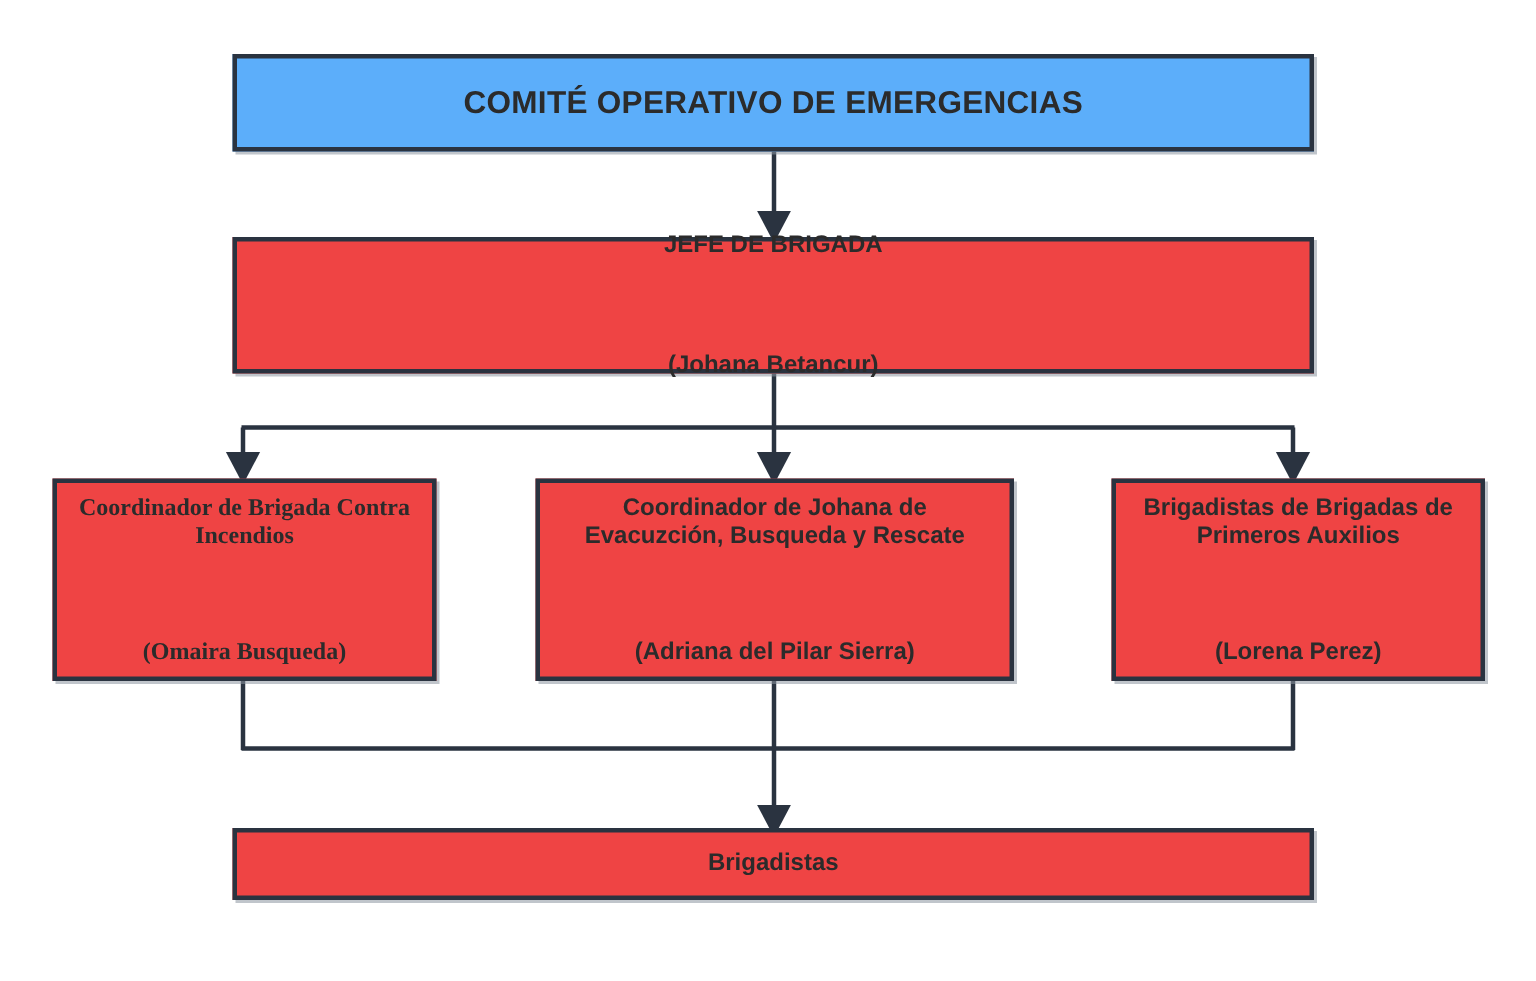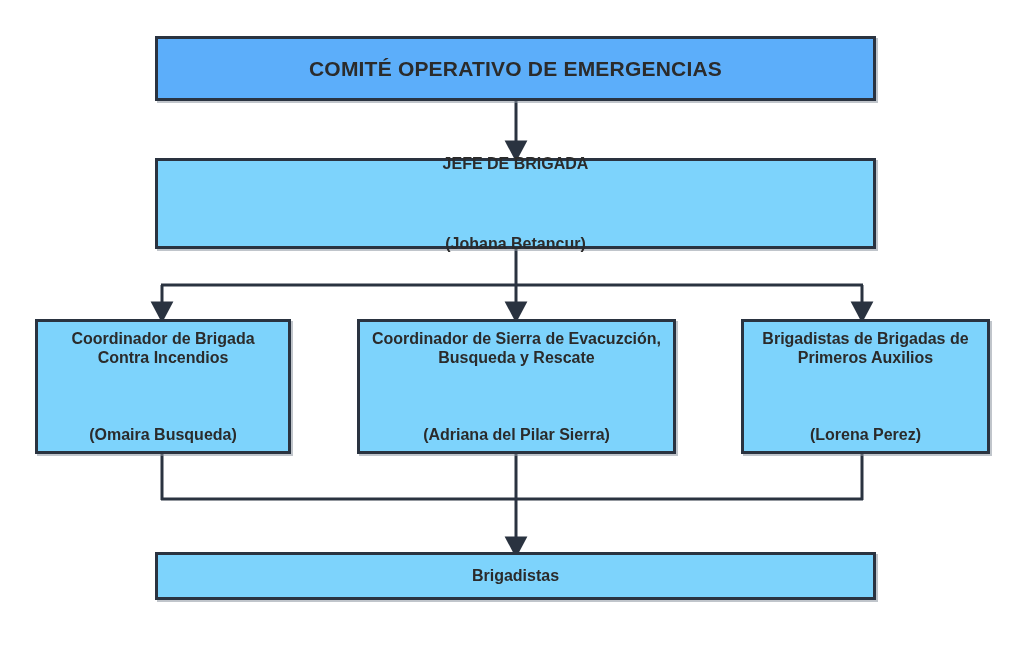--- a/index.html
+++ b/index.html
@@ -22,21 +22,21 @@
     left: 0;
     top: 0;
     width: 1024px;
     height: 654px;
     pointer-events: none;
   }
   .node {
     position: absolute;
     box-sizing: border-box;
     border: 3px solid #2a3340;
-    background: #7dd3fc;
+    background: #ef4444;
     box-shadow: 2px 2px 0 0 rgba(140,150,160,0.55);
     display: flex;
     flex-direction: column;
     align-items: center;
     justify-content: center;
     text-align: center;
     color: #2b2b2b;
     font-weight: bold;
     z-index: 2;
   }
@@ -61,20 +61,21 @@
   }
   #node-jefe {
     left: 155px; top: 158px; width: 721px; height: 91px;
     font-size: 16px;
   }
   #node-jefe .node-title { margin-bottom: 22px; }
 
   #node-coord-incendios {
     left: 35px; top: 319px; width: 256px; height: 135px;
     font-size: 16px;
+    font-family: Liberation Serif, serif;
   }
   #node-coord-evac {
     left: 357px; top: 319px; width: 319px; height: 135px;
     font-size: 16px;
   }
   #node-coord-auxilios {
     left: 741px; top: 319px; width: 249px; height: 135px;
     font-size: 16px;
   }
   .coord .node-title { margin-bottom: 18px; }
@@ -125,21 +126,21 @@
     <div class="node-title">JEFE DE BRIGADA</div>
     <div class="node-person">(Johana Betancur)</div>
   </div>
 
   <div class="node coord" id="node-coord-incendios">
     <div class="node-title">Coordinador de Brigada Contra Incendios</div>
     <div class="node-person">(Omaira Busqueda)</div>
   </div>
 
   <div class="node coord" id="node-coord-evac">
-    <div class="node-title">Coordinador de Sierra de Evacuzción, Busqueda y Rescate</div>
+    <div class="node-title">Coordinador de Johana de Evacuzción, Busqueda y Rescate</div>
     <div class="node-person">(Adriana del Pilar Sierra)</div>
   </div>
 
   <div class="node coord" id="node-coord-auxilios">
     <div class="node-title">Brigadistas de Brigadas de Primeros Auxilios</div>
     <div class="node-person">(Lorena Perez)</div>
   </div>
 
   <div class="node" id="node-brigadistas">
     <div class="node-title">Brigadistas</div>

